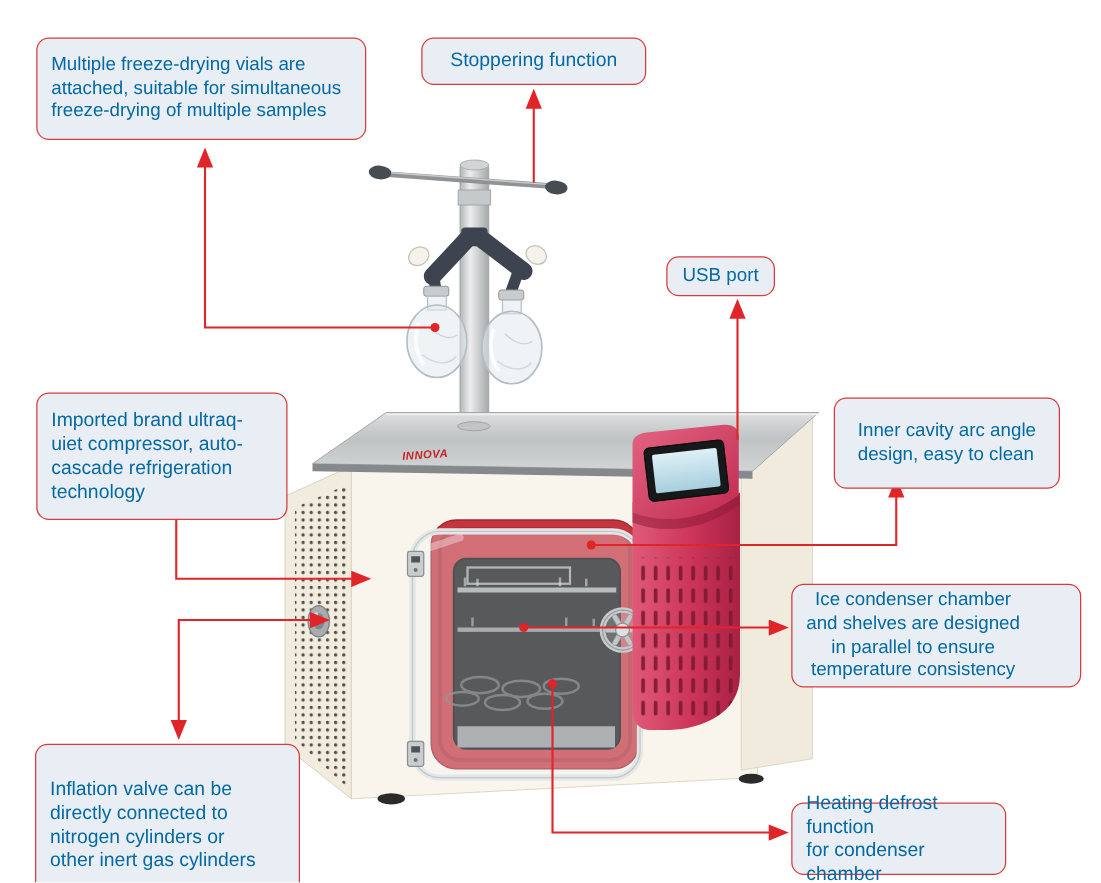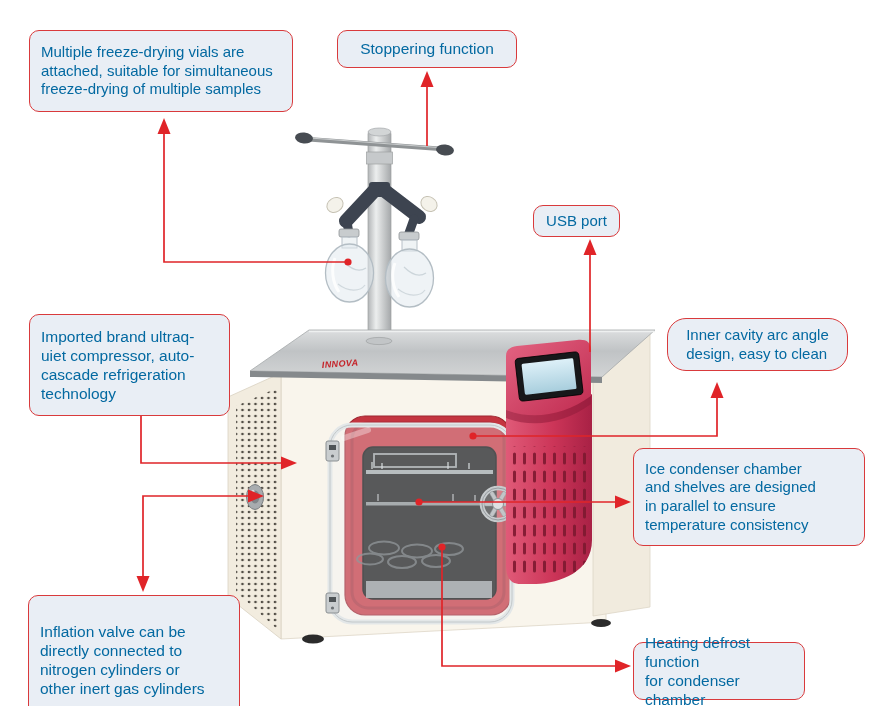--- a/index.html
+++ b/index.html
@@ -7,22 +7,22 @@
          font-family:"Liberation Sans",sans-serif;}
   #machine-svg{position:absolute;left:0;top:0;}
   .callout{position:absolute;box-sizing:border-box;background:#e9eef5;border:1.7px solid #d93a3c;
            border-radius:10px;color:#0369a1;display:flex;align-items:center;
            white-space:pre-line;line-height:1.24;padding:6px 11px;}
   .center{justify-content:center;text-align:left;}
   #co-vials      {left:29px;  top:30px;  width:264px; height:82px;  font-size:15px;}
   #co-stoppering {left:337px; top:30px;  width:180px; height:38px;  font-size:15.5px;}
   #co-usb        {left:533px; top:205px; width:87px; height:32px;  font-size:15px;}
   #co-compressor {left:29px;  top:285px; width:201px; height:102px; font-size:15.5px;margin-top:29px;}
-  #co-inner      {left:667px; top:318px; width:181px; height:53px;  font-size:15px;border-radius:19px;}
-  #co-ice        {left:633px; top:448px; width:232px; height:98px;  font-size:15px;}
+  #co-inner      {left:667px; top:318px; width:181px; height:73px;  font-size:15px;}
+  #co-ice        {left:633px; top:467px; width:232px; height:83px;  font-size:15px;text-align:center;}
   #co-inflation  {left:28px;  top:595px; width:212px; height:130px; font-size:15.5px;}
   #co-heating    {left:633px; top:642px; width:172px; height:58px;  font-size:15.5px;}
 </style>
 </head>
 <body>
 
 <div id="stage">
 
   <svg id="machine-svg" width="881" height="706" viewBox="0 0 881 706">
     <defs>

